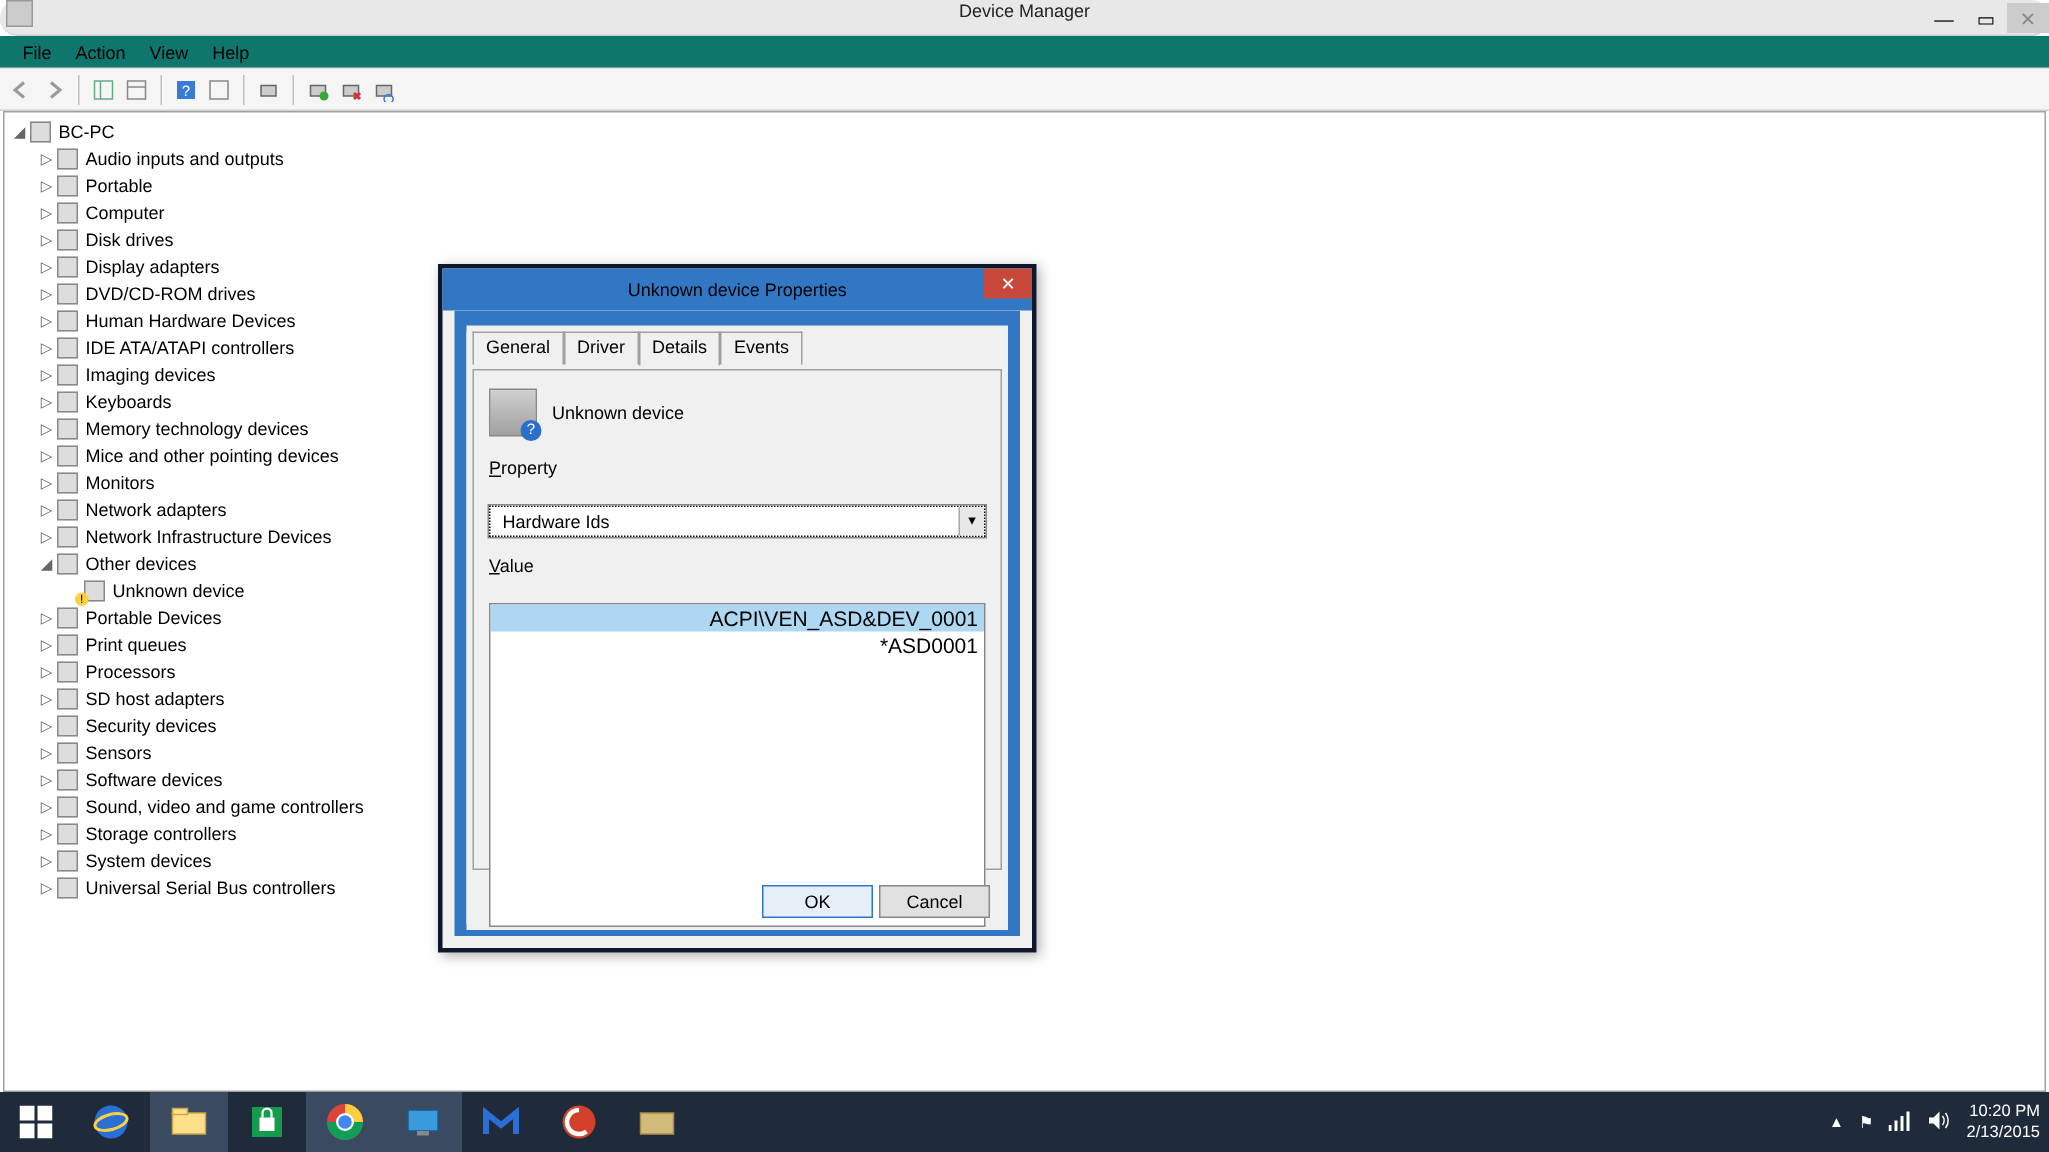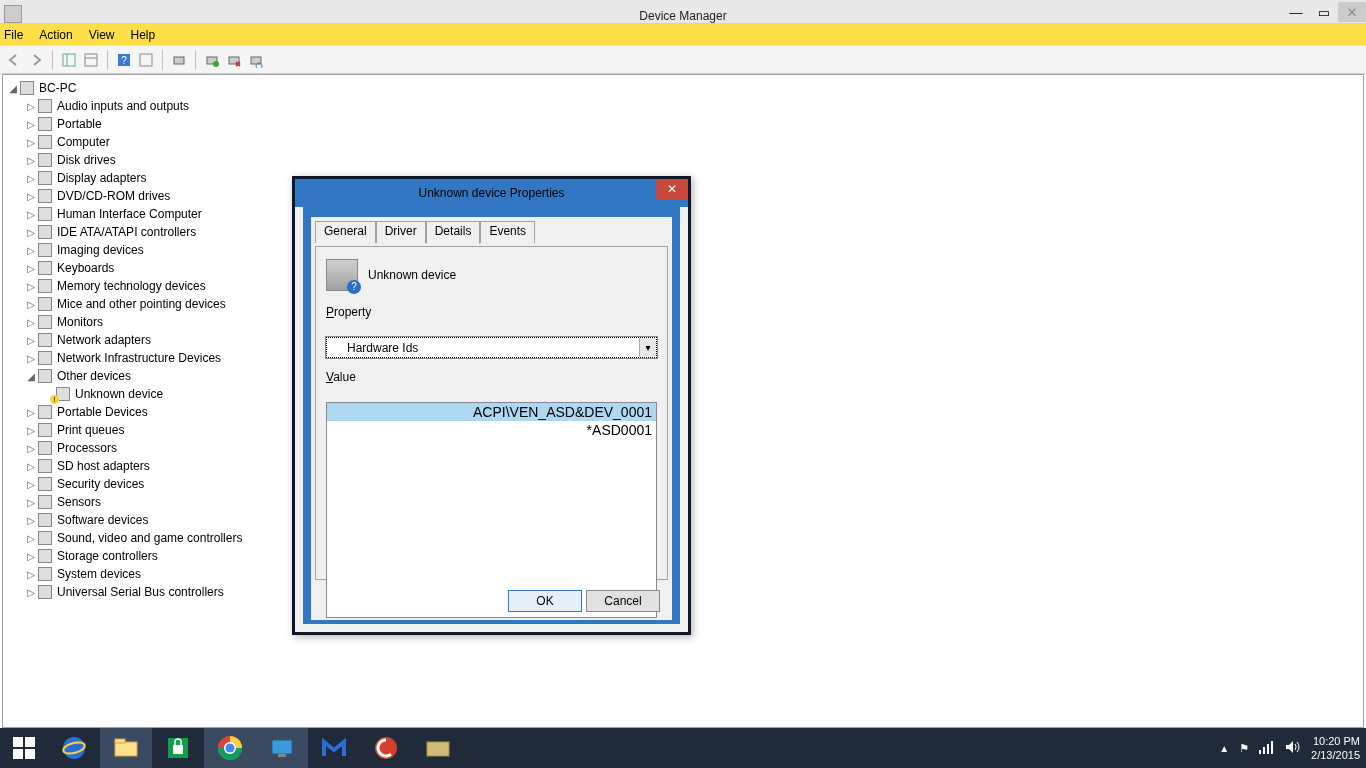--- a/index.html
+++ b/index.html
@@ -1,27 +1,27 @@
 <!DOCTYPE html>
 <html><head>
 <meta charset="utf-8">
 <style>
 * { box-sizing: border-box; margin: 0; padding: 0; }
 body { font-family: "Segoe UI", Tahoma, sans-serif; font-size: 12px; background: #fff; width: 1366px; height: 768px; overflow: hidden; position: relative; }
 
 
-.titlebar { height: 24px; background: #e8e8e8; display: flex; align-items: flex-end; position: relative; border-bottom: 1px solid #d0d0d0; }
+.titlebar { height: 24px; background: #e8e8e8; display: flex; align-items: flex-start; position: relative; border-bottom: 1px solid #d0d0d0; border-radius: 12px; }
 .titlebar-icon { width: 18px; height: 18px; margin-left: 4px; background: #ccc; border: 1px solid #999; }
 .titlebar-title { position: absolute; left: 50%; transform: translateX(-50%); font-size: 12px; color: #222; }
 .titlebar-controls { position: absolute; right: 0; top: 0; display: flex; height: 24px; }
 .tb-btn { width: 28px; height: 20px; display: flex; align-items: center; justify-content: center; font-size: 13px; cursor: default; margin-top:2px; }
 .tb-btn.close { background: #ccc; color: #888; }
 
 
-.menubar { height: 22px; background: #fde047; display: flex; align-items: center; padding-left: 4px; gap: 16px; border-bottom: 1px solid #e0e0e0; }
+.menubar { height: 22px; background: #0f766e; display: flex; align-items: center; padding-left: 15px; gap: 16px; border-bottom: 1px solid #e0e0e0; }
 .menubar span { font-size: 12px; color: #000; }
 
 
 .toolbar { height: 28px; background: #f5f5f5; border-bottom: 1px solid #d0d0d0; display: flex; align-items: center; padding-left: 4px; gap: 2px; }
 .toolbar .sep { width: 1px; height: 20px; background: #c0c0c0; margin: 0 4px; }
 .tb-icon { width: 20px; height: 20px; display: flex; align-items: center; justify-content: center; border: 1px solid transparent; }
 .tb-icon svg { width: 16px; height: 16px; }
 
 
 .tree-area { position: absolute; top: 74px; left: 0; right: 0; bottom: 40px; background: #fff; border: 1px solid #a0a0a0; margin: 0 2px 0 2px; overflow: hidden; }
@@ -46,21 +46,21 @@
 .tab { padding: 2px 8px; border: 1px solid #a0a0a0; border-bottom: none; background: #f0f0f0; font-size: 12px; margin-right: 0px; position: relative; }
 .tab.active { background: #f0f0f0; z-index: 2; border-bottom: 1px solid #f0f0f0; margin-bottom: -1px; }
 .tab-content { border: 1px solid #a0a0a0; margin: 0 4px; background: #f0f0f0; position: absolute; top: 25px; left: 0; right: 0; bottom: 40px; padding: 12px 10px; }
 
 .dev-header { display: flex; align-items: center; gap: 10px; margin-bottom: 14px; }
 .dev-big-icon { width: 32px; height: 32px; background: linear-gradient(#d0d0d0,#a0a0a0); border: 1px solid #888; position: relative; }
 .dev-big-icon::after { content: "?"; position: absolute; bottom: -4px; right: -4px; width: 14px; height: 14px; background: #2a6fc9; color: #fff; border-radius: 50%; font-size: 10px; text-align: center; line-height: 14px; }
 
 .prop-label { font-size: 12px; margin-bottom: 18px; }
 .prop-label u { text-decoration: underline; }
-.prop-select { width: 100%; height: 21px; border: 1px dotted #000; outline: 1px solid #888; background: #fff; font-size: 12px; padding-left: 20px; display: flex; align-items: center; justify-content: space-between; margin-bottom: 12px; }
+.prop-select { width: 100%; height: 21px; border: 1px dotted #000; outline: 1px solid #888; background: #fff; font-size: 12px; padding-left: 8px; display: flex; align-items: center; justify-content: space-between; margin-bottom: 12px; }
 .prop-select .dd { width: 17px; height: 19px; background: #e8e8e8; border-left: 1px solid #aaa; text-align: center; font-size: 10px; line-height: 19px; }
 
 .value-box { width: 100%; height: 216px; border: 1px solid #828790; background: #fff; overflow: auto; }
 .value-row { padding: 1px 4px; font-size: 14px; text-align: right; }
 .value-row.selected { background: #aed7f2; }
 
 .dlg-buttons { position: absolute; bottom: 8px; right: 12px; display: flex; gap: 4px; }
 .dlg-btn { width: 74px; height: 22px; background: #e1e1e1; border: 1px solid #888; font-size: 12px; }
 .dlg-btn.ok { border: 1px solid #3277c3; background: #e6eef8; }
 
@@ -212,21 +212,21 @@
         <span class="dev-icon">
           <span class="di di-generic" style="position:relative;"></span>
         </span>
         <span>DVD/CD-ROM drives</span>
       </div>
       <div class="tree-row indent-1">
         <span class="exp">▷</span>
         <span class="dev-icon">
           <span class="di di-generic" style="position:relative;"></span>
         </span>
-        <span>Human Interface Computer</span>
+        <span>Human Hardware Devices</span>
       </div>
       <div class="tree-row indent-1">
         <span class="exp">▷</span>
         <span class="dev-icon">
           <span class="di di-generic" style="position:relative;"></span>
         </span>
         <span>IDE ATA/ATAPI controllers</span>
       </div>
       <div class="tree-row indent-1">
         <span class="exp">▷</span>

